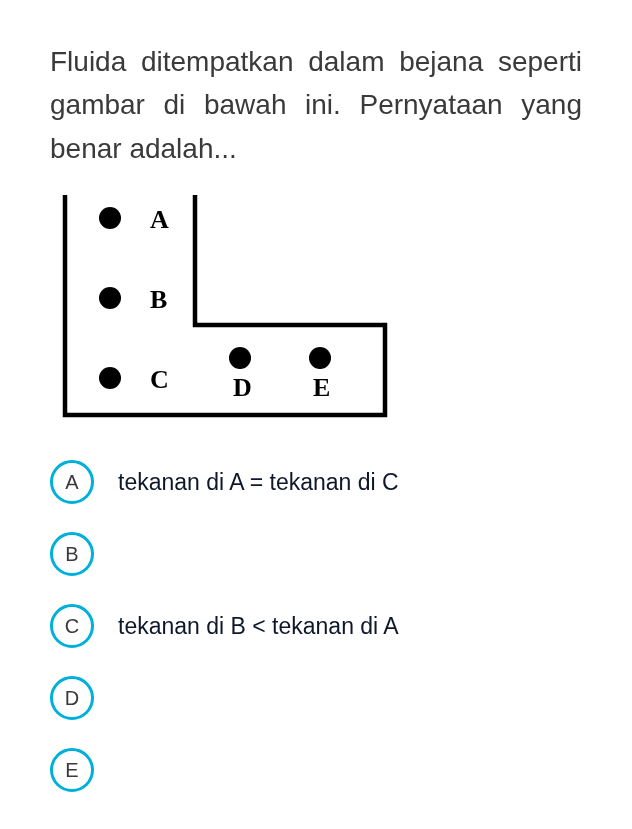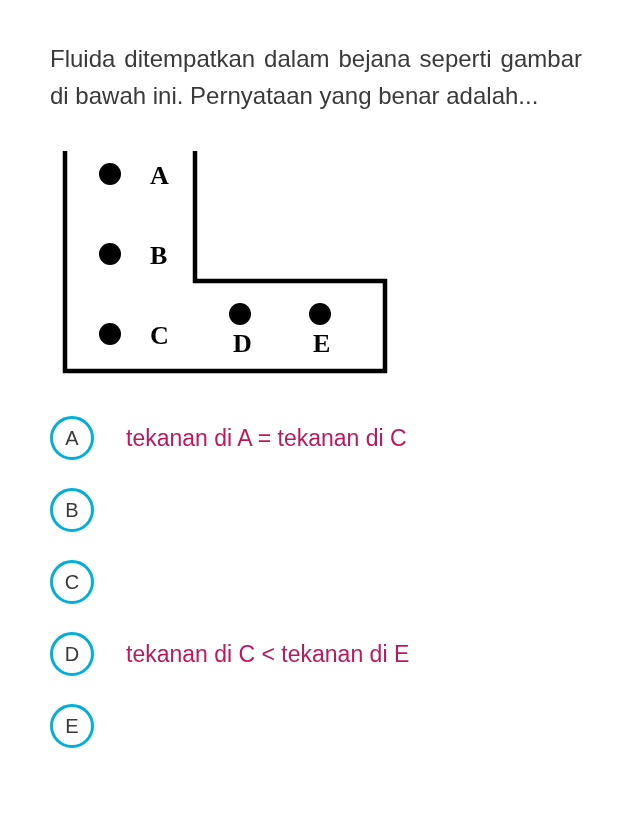--- a/index.html
+++ b/index.html
@@ -9,25 +9,25 @@
     }
     body {
       font-family: Arial, Helvetica, sans-serif;
       background: #fff;
       width: 632px;
       height: 829px;
       padding: 40px 50px;
       position: relative;
     }
     .question-text {
-      font-size: 24px;
+      font-size: 28px;
       color: #3a3a3a;
       line-height: 1.55;
       text-align: justify;
-      margin-bottom: 32px;
+      margin-bottom: 20px;
     }
     .diagram-container {
       width: 340px;
       height: 235px;
       position: relative;
       margin-bottom: 35px;
       margin-left: 5px;
     }
     .diagram-svg {
       width: 100%;
@@ -51,22 +51,21 @@
       display: flex;
       align-items: center;
       justify-content: center;
       font-size: 20px;
       color: #3a3a3a;
       cursor: pointer;
       flex-shrink: 0;
     }
     .option-text {
       font-size: 23px;
-      color: #be185d;
-      margin-left: 8px;
+      color: #0f172a;
     }
   </style>
 </head>
 <body>
 
 <div class="question-text">Fluida ditempatkan dalam bejana seperti gambar di bawah ini. Pernyataan yang benar adalah...</div>
 
 <div class="diagram-container">
   <svg class="diagram-svg" viewBox="0 0 340 235">
 
@@ -92,21 +91,21 @@
 <div class="options">
   <div class="option-row">
     <div class="option-circle">A</div>
     <div class="option-text">tekanan di A = tekanan di C</div>
   </div>
   <div class="option-row">
     <div class="option-circle">B</div>
   </div>
   <div class="option-row">
     <div class="option-circle">C</div>
+    <div class="option-text">tekanan di B &lt; tekanan di A</div>
   </div>
   <div class="option-row">
     <div class="option-circle">D</div>
-    <div class="option-text">tekanan di C &lt; tekanan di E</div>
   </div>
   <div class="option-row">
     <div class="option-circle">E</div>
   </div>
 </div>
 
 </body></html>

